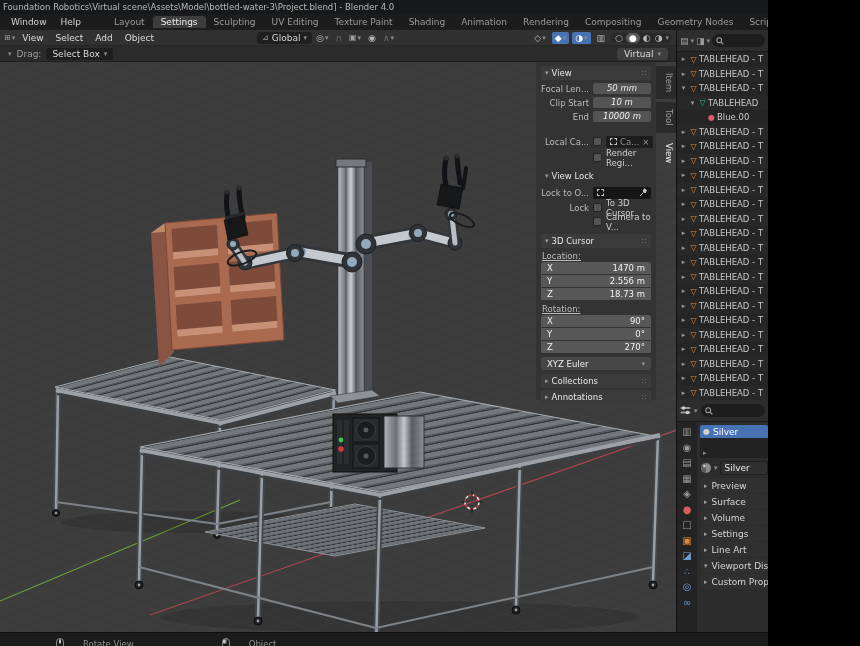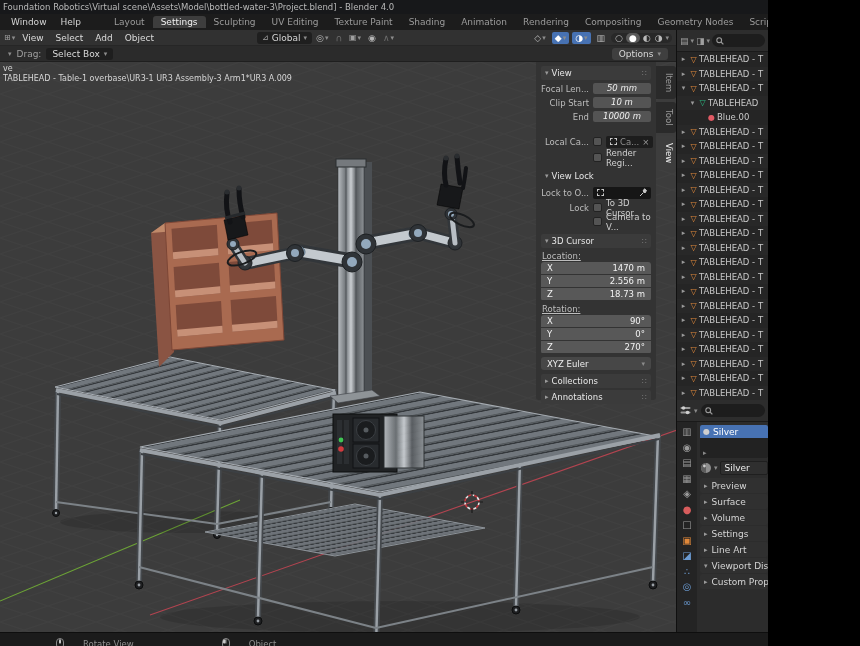--- a/index.html
+++ b/index.html
@@ -194,30 +194,26 @@
       </div>
 
       <div class="vp-tools">
         <span class="chev">▾</span>
         <span class="label-dim">Drag:</span>
         <span class="darkbtn">
           <span>Select Box</span>
           <span class="chev">▾</span>
         </span>
         <span class="options-btn">
-          <span>Options</span>
+          <span>Virtual</span>
           <span class="chev">▾</span>
         </span>
       </div>
 
       <div class="viewport">
-        <div class="vp-overlay">
-          <div>ve</div>
-          <div>TABLEHEAD - Table-1 overbase\UR3-1 UR3 Assembly-3 Arm1*UR3 A.009</div>
-        </div>
 
         <svg width="768" height="570" style="position:absolute;inset:0">
           <defs>
             <pattern id="gp" width="48" height="16" patternUnits="userSpaceOnUse">
               <path d="M0 0L48 16M0 16L48 0" stroke="#454545" stroke-width="0.8" fill="none"></path>
             </pattern>
             <pattern id="slats" patternUnits="objectBoundingBox" patternContentUnits="objectBoundingBox" width="1" height="0.0833">
               <rect width="1" height="0.0833" fill="#565b5f"></rect>
               <rect y="0.014" width="1" height="0.052" fill="#71777d"></rect>
               <rect width="1" height="0.013" fill="#34383c"></rect>

